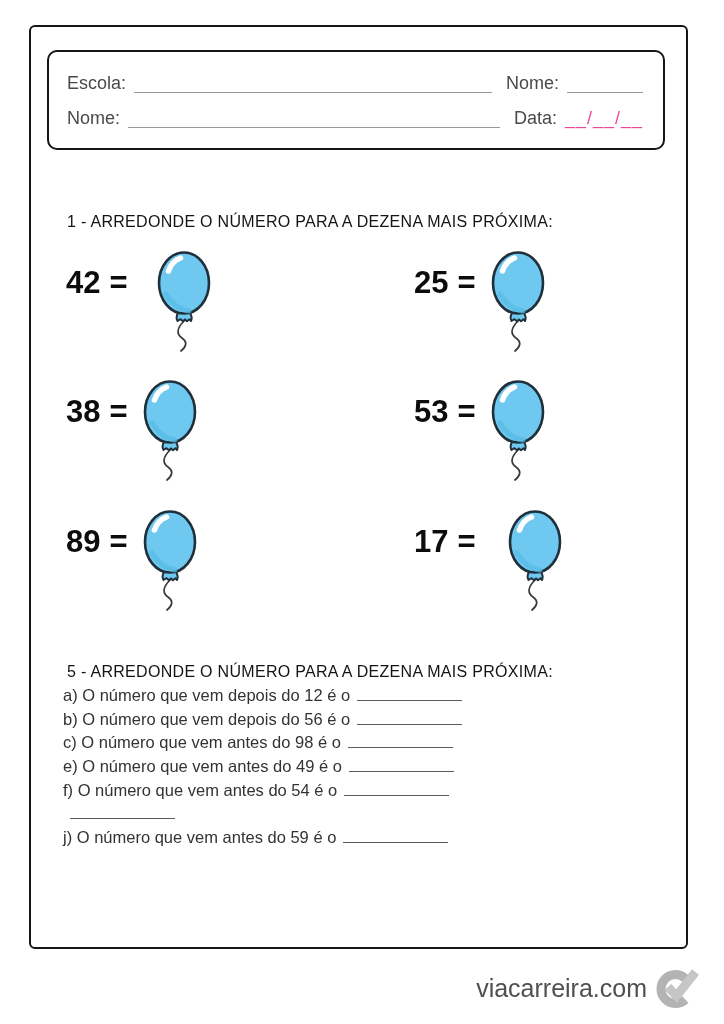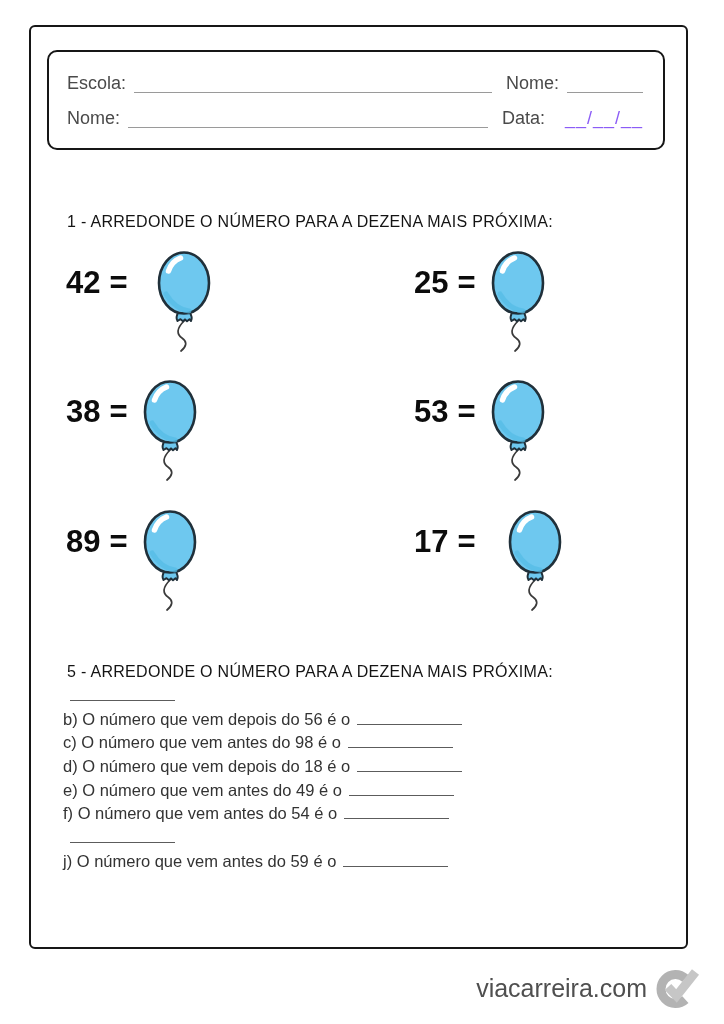--- a/index.html
+++ b/index.html
@@ -32,21 +32,21 @@
     display:flex;flex-direction:column;justify-content:center;gap:15px;
     padding:0 20px 0 18px;
     text-align:right;
   }
   .hrow{display:flex;align-items:flex-end;}
   .hlabel{font-size:18px;color:var(--label-gray);line-height:20px;white-space:nowrap;}
   .hline{border-bottom:1.5px solid var(--line-gray);height:15px;}
   .hline.grow{flex:1;margin:0 8px;}
   .hline.turma{width:76px;margin-left:8px;}
   .hlabel.right{margin-left:6px;}
-  .hdate{font-size:18px;color:#8b5cf6;letter-spacing:1px;margin-left:20px;line-height:20px;white-space:nowrap;}
+  .hdate{font-size:18px;color:#ec4899;letter-spacing:1px;margin-left:8px;line-height:20px;white-space:nowrap;}
   
   .stitle{
     position:absolute;left:55px;margin:12px;font-size:16px;font-weight:400;
     color:var(--title-text);letter-spacing:0.3px;white-space:nowrap;
   }
   .stitle.s1{top:201px;}
   .stitle.s2{top:651px;}
   
   .problem{position:absolute;display:flex;align-items:flex-start;}
   .p0{left:66px;top:250px;gap:14px;} .p1{left:414px;top:250px;}
@@ -179,24 +179,23 @@
       <path class="b-knot" d="M23 61 C20.5 65 20 68.5 21.5 71 L24.5 69.2 L27 71.2 L29 69.4 L31 71.2 L33.5 69.2 L35 71 C36.5 68.5 35.5 65 33 61 Z"></path>
       <ellipse class="b-body" cx="28" cy="33" rx="25" ry="30.5"></ellipse>
       <path class="b-shade" d="M10 44 Q19 59 33 61"></path>
       <path class="b-shine" d="M12.5 21 Q15.5 11.5 24.5 8"></path>
     </svg>
   </div>
 
   <h2 class="stitle s2">5 - ARREDONDE O NÚMERO PARA A DEZENA MAIS PRÓXIMA:</h2>
 
   <div class="items">
-    <div class="item"><span class="blank"></span></div>
+    <div class="item"><span>a) O número que vem depois do 12 é o</span><span class="blank"></span></div>
     <div class="item"><span>b) O número que vem depois do 56 é o</span><span class="blank"></span></div>
     <div class="item"><span>c) O número que vem antes do 98 é o</span><span class="blank"></span></div>
-    <div class="item"><span>d) O número que vem depois do 18 é o</span><span class="blank"></span></div>
     <div class="item"><span>e) O número que vem antes do 49 é o</span><span class="blank"></span></div>
     <div class="item"><span>f) O número que vem antes do 54 é o</span><span class="blank"></span></div>
     <div class="item"><span class="blank"></span></div>
     <div class="item"><span>j) O número que vem antes do 59 é o</span><span class="blank"></span></div>
   </div>
 
   <div class="footer-text">viacarreira.com</div>
   <svg class="footer-logo" viewBox="0 0 52 46" width="52" height="46">
     <path class="logo-ring" d="M29.4 15.4 A14.5 14.5 0 1 0 29.4 36.6"></path>
     <path class="logo-check" d="M12 24 L20.5 33 L39.5 9"></path>

